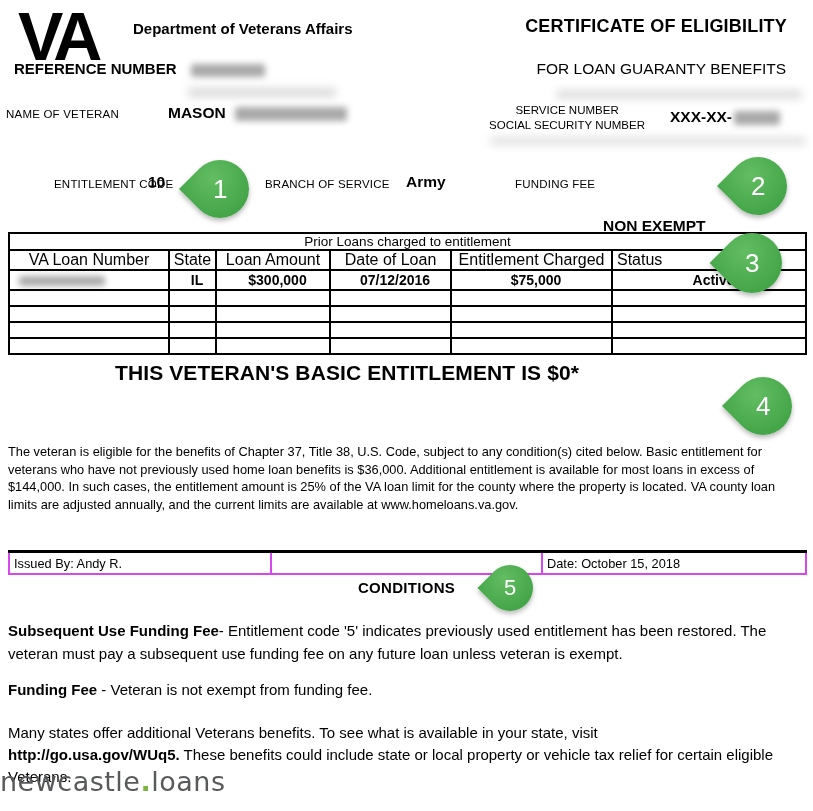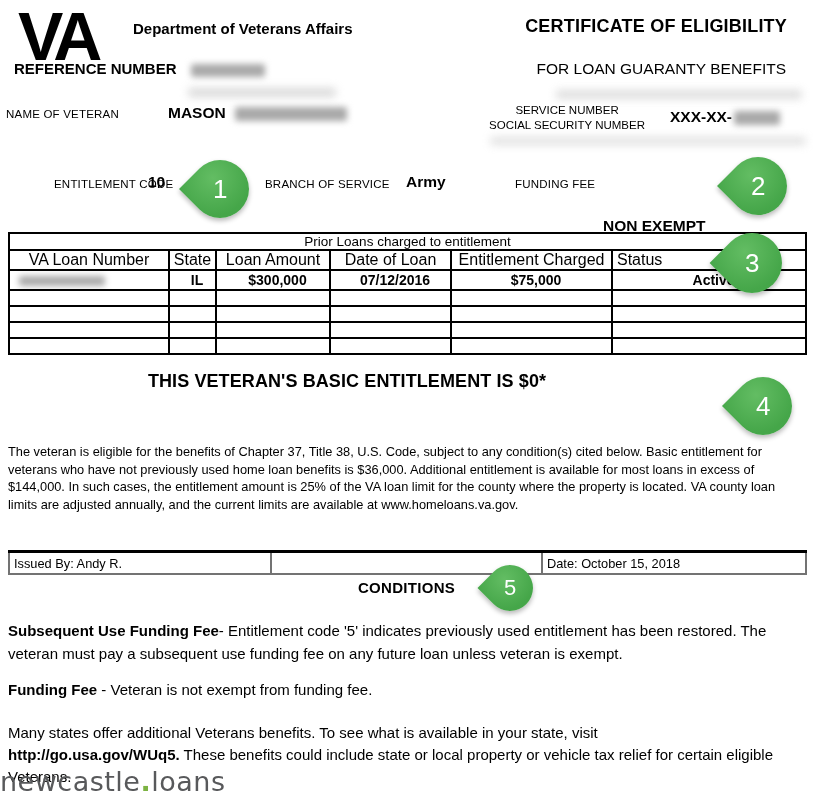--- a/index.html
+++ b/index.html
@@ -53,26 +53,26 @@
   
   .loans-table{left:8px;top:232px;width:797px;border-collapse:collapse;table-layout:fixed;}
   .loans-table td,.loans-table th{border:2px solid #000;padding:0;font-size:16px;text-align:center;overflow:hidden;white-space:nowrap;}
   .loans-table .t-title td{height:15px;font-size:13.5px;font-weight:normal;}
   .loans-table th{height:15px;font-weight:normal;}
   .loans-table th.left{text-align:left;padding-left:4px;}
   .loans-table .t-data td{height:18px;font-weight:bold;font-size:14px;padding-left:9px;}
   .loans-table .t-empty td{height:14px;}
   .loans-table .cell-loan{text-align:left;padding-left:12px;}
   
-  .ent-summary{left:0;top:371px;width:694px;text-align:center;font-weight:bold;font-size:18px;line-height:21px;letter-spacing:.1px;}
+  .ent-summary{left:0;top:362px;width:694px;text-align:center;font-weight:bold;font-size:21px;line-height:21px;letter-spacing:.1px;}
   
   .elig-para{left:8px;top:443px;width:797px;font-size:12.8px;line-height:17.5px;}
   
   .issued-table{left:8px;top:550px;width:797px;border-collapse:collapse;table-layout:fixed;border-top:3px solid #000;}
-  .issued-table td{border:2px solid #737373;height:18px;font-size:12.8px;padding:1px 4px;white-space:nowrap;overflow:hidden;}
+  .issued-table td{border:2px solid #d946ef;height:18px;font-size:12.8px;padding:1px 4px;white-space:nowrap;overflow:hidden;}
   
   .conditions-title{left:0;top:579px;width:813px;text-align:center;font-size:15px;font-weight:bold;letter-spacing:.3px;}
   .cond-para{left:8px;top:620px;width:788px;font-size:15px;line-height:22.5px;}
   .cond-para-2{left:8px;top:679px;width:788px;font-size:15px;line-height:22px;}
   .states-para{left:8px;top:722px;width:800px;font-size:15px;line-height:22px;}
   .b{font-weight:bold;}
   
   .footer-logo{left:0;top:766px;width:813px;text-align:left;
     font-family:"DejaVu Sans", sans-serif;font-size:27px;letter-spacing:.5px;color:#58595b;}
   .footer-logo .dot{color:#7cb342;font-weight:bold;}

